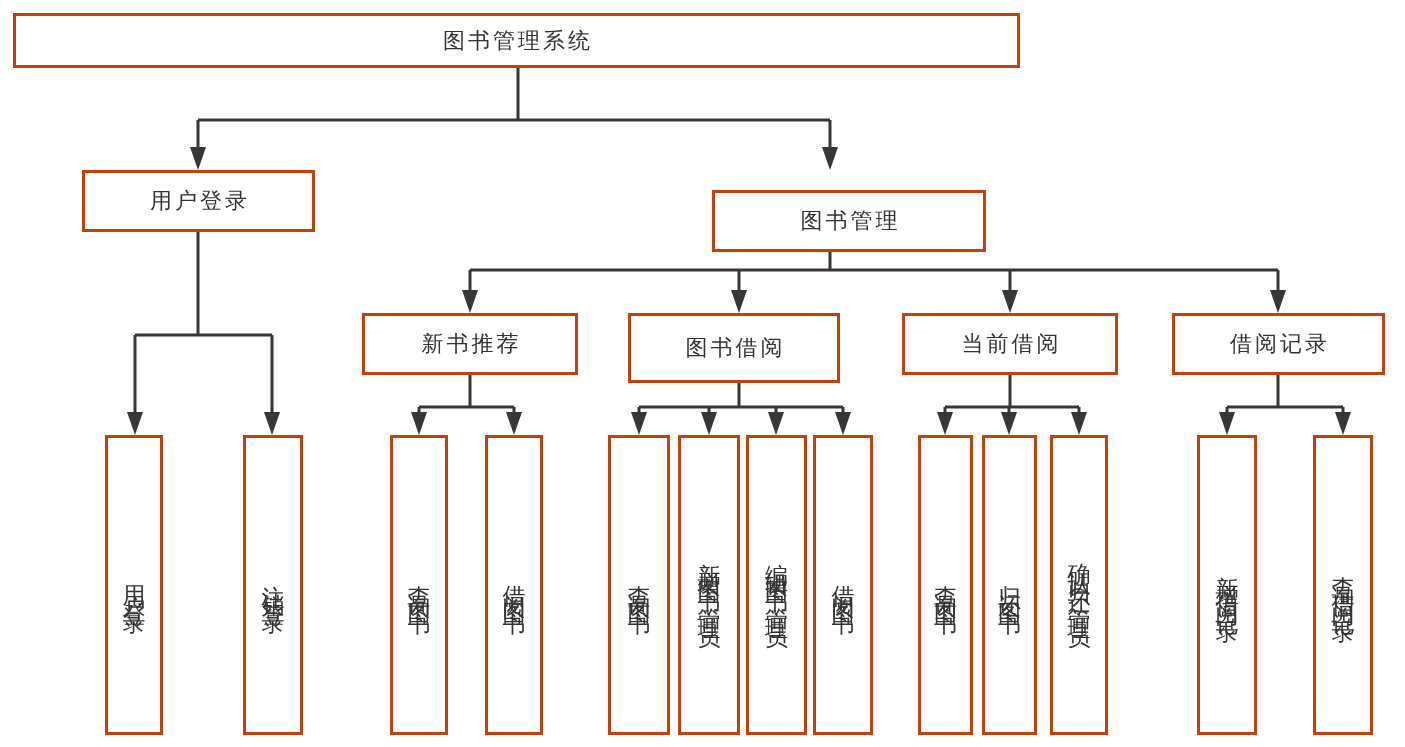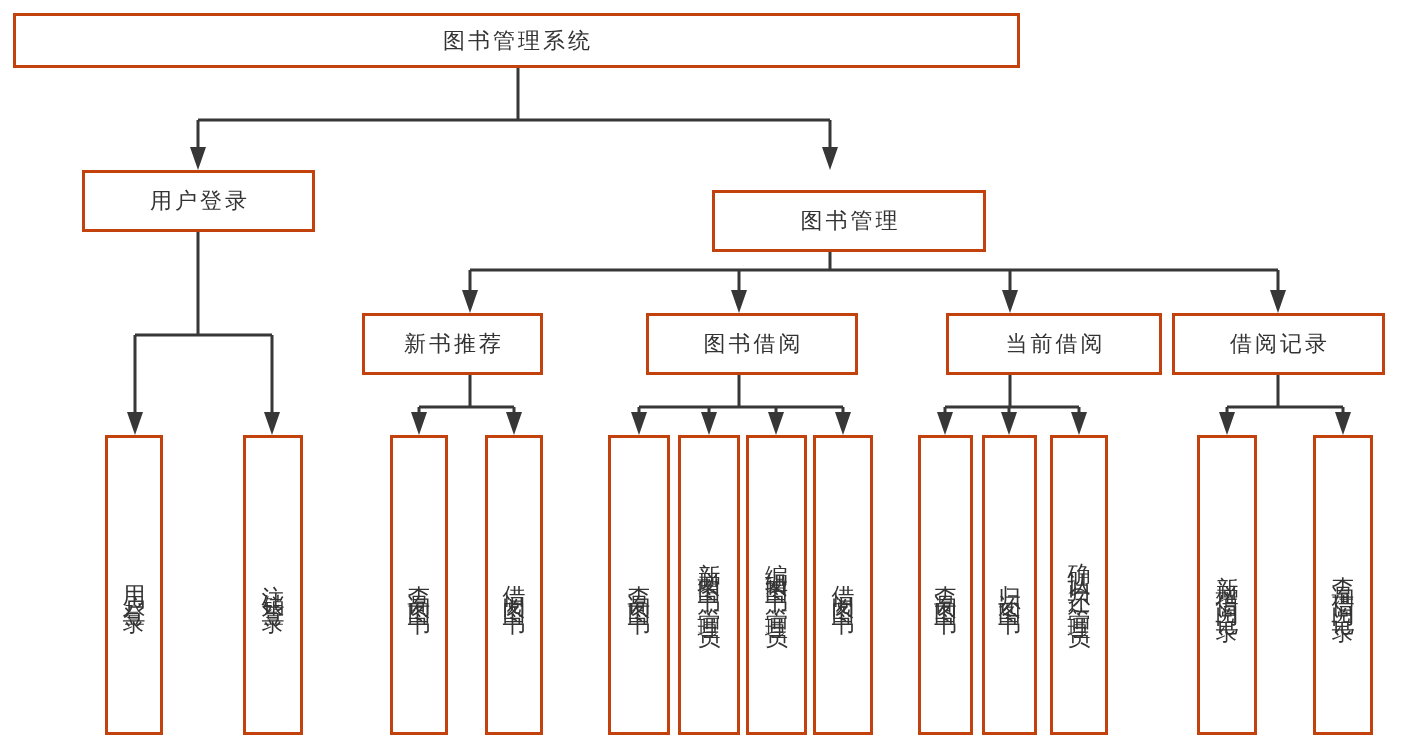--- a/index.html
+++ b/index.html
@@ -113,23 +113,23 @@
       <polygon points="1219,412 1235,412 1227,435"></polygon>
       <polygon points="1335,412 1351,412 1343,435"></polygon>
     </g>
   </svg>
 
   <div class="node h-node" style="left:13px; top:13px; width:1007px; height:55px;">图书管理系统</div>
 
   <div class="node h-node" style="left:82px; top:170px; width:233px; height:62px;">用户登录</div>
   <div class="node h-node" style="left:712px; top:170px; width:274px; height:62px;margin-top:20px;">图书管理</div>
 
-  <div class="node h-node" style="left:362px; top:313px; width:181px; height:62px;">新书推荐</div>
-  <div class="node h-node" style="left:646px; top:313px; width:212px; height:62px;">图书借阅</div>
-  <div class="node h-node" style="left:902px; top:313px; width:216px; height:62px;margin-left:44px;">当前借阅</div>
+  <div class="node h-node" style="left:362px; top:313px; width:216px; height:62px;">新书推荐</div>
+  <div class="node h-node" style="left:628px; top:313px; width:212px; height:70px;">图书借阅</div>
+  <div class="node h-node" style="left:902px; top:313px; width:216px; height:62px;">当前借阅</div>
   <div class="node h-node" style="left:1172px; top:313px; width:213px; height:62px;">借阅记录</div>
 
   <div class="node leaf" style="left:105px; top:435px; width:58px; height:300px;">用户登录</div>
   <div class="node leaf" style="left:243px; top:435px; width:60px; height:300px;">注销登录</div>
 
   <div class="node leaf" style="left:390px; top:435px; width:58px; height:300px;">查询图书</div>
   <div class="node leaf" style="left:485px; top:435px; width:58px; height:300px;">借阅图书</div>
 
   <div class="node leaf" style="left:608px; top:435px; width:62px; height:300px;">查询图书</div>
   <div class="node leaf" style="left:678px; top:435px; width:62px; height:300px;">新增图书（管理员）</div>

